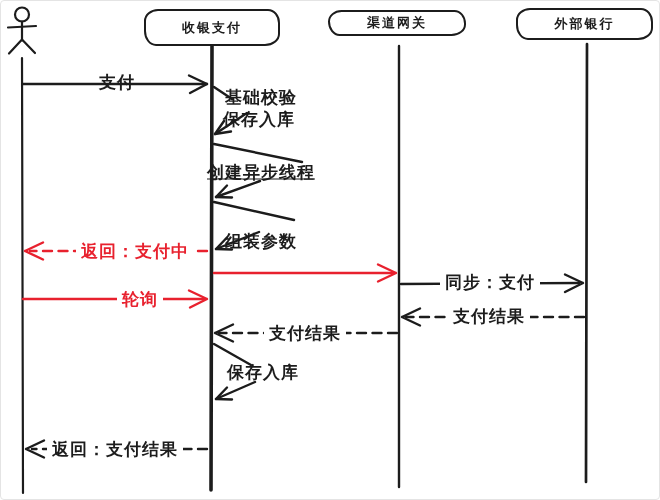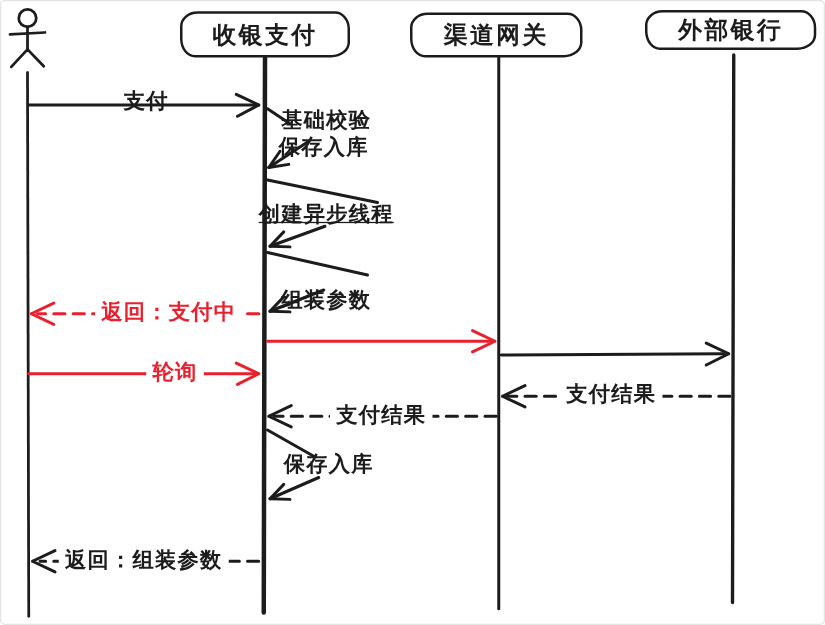--- a/index.html
+++ b/index.html
@@ -27,26 +27,26 @@
   .w-mid{stroke-width:2.7;}
   .w-thick{stroke-width:3.6;}
   .dashed{stroke-dasharray:9 6.5;}
 
   .participant-box{
     position:absolute;
     display:flex;align-items:center;justify-content:center;
     background:var(--bg);
     border:2.6px solid var(--ink);
     border-radius:14px 12px 15px 12px / 12px 14px 12px 15px;
-    font-size:19px;font-weight:600;color:var(--ink);
+    font-size:13px;font-weight:600;color:var(--ink);
     letter-spacing:2px;
     z-index:3;
   }
   .box-cashier{left:143px;top:8px;width:136px;height:37px;}
-  .box-gateway{left:327px;top:9px;width:138px;height:36px;font-family:Liberation Mono, monospace;}
+  .box-gateway{left:327px;top:9px;width:138px;height:26px;font-family:Liberation Mono, monospace;}
   .box-bank{left:515px;top:7px;width:137px;height:32px;}
 
   .msg-label{
     position:absolute;
     transform:translate(-50%,-50%);
     white-space:nowrap;
     font-size:17px;font-weight:600;
     color:var(--ink);
     letter-spacing:1px;
     z-index:2;
@@ -148,19 +148,20 @@
   <div class="participant-box box-bank">
     <span>外部银行</span>
   </div>
 
   <div class="msg-label" style="left:116px;top:81px;">支付</div>
   <div class="msg-label" style="left:260px;top:96px;">基础校验</div>
   <div class="msg-label" style="left:258px;top:118px;">保存入库</div>
   <div class="msg-label" style="left:260px;top:171px;text-decoration:underline;">创建异步线程</div>
   <div class="msg-label" style="left:260px;top:240px;">组装参数</div>
   <div class="msg-label on-line red" style="left:110px;top:250px;">返回：支付中</div>
+  <div class="msg-label on-line" style="left:489px;top:281px;">同步：支付</div>
   <div class="msg-label on-line red" style="left:115px;top:298px;">轮询</div>
   <div class="msg-label on-line" style="left:488px;top:315px;">支付结果</div>
   <div class="msg-label on-line" style="left:304px;top:332px;">支付结果</div>
   <div class="msg-label" style="left:262px;top:371px;">保存入库</div>
-  <div class="msg-label on-line" style="left:114px;top:448px;">返回：组装参数</div>
+  <div class="msg-label on-line" style="left:114px;top:448px;">返回：支付结果</div>
 
 </div>
 
 </body></html>

